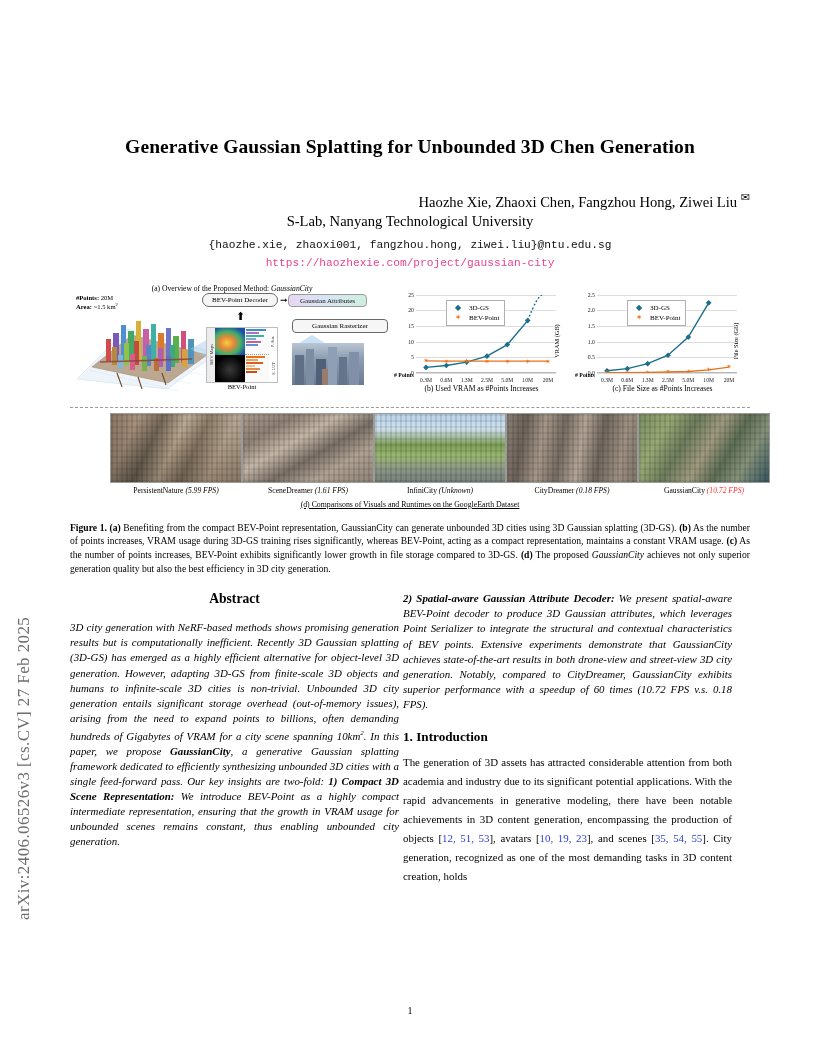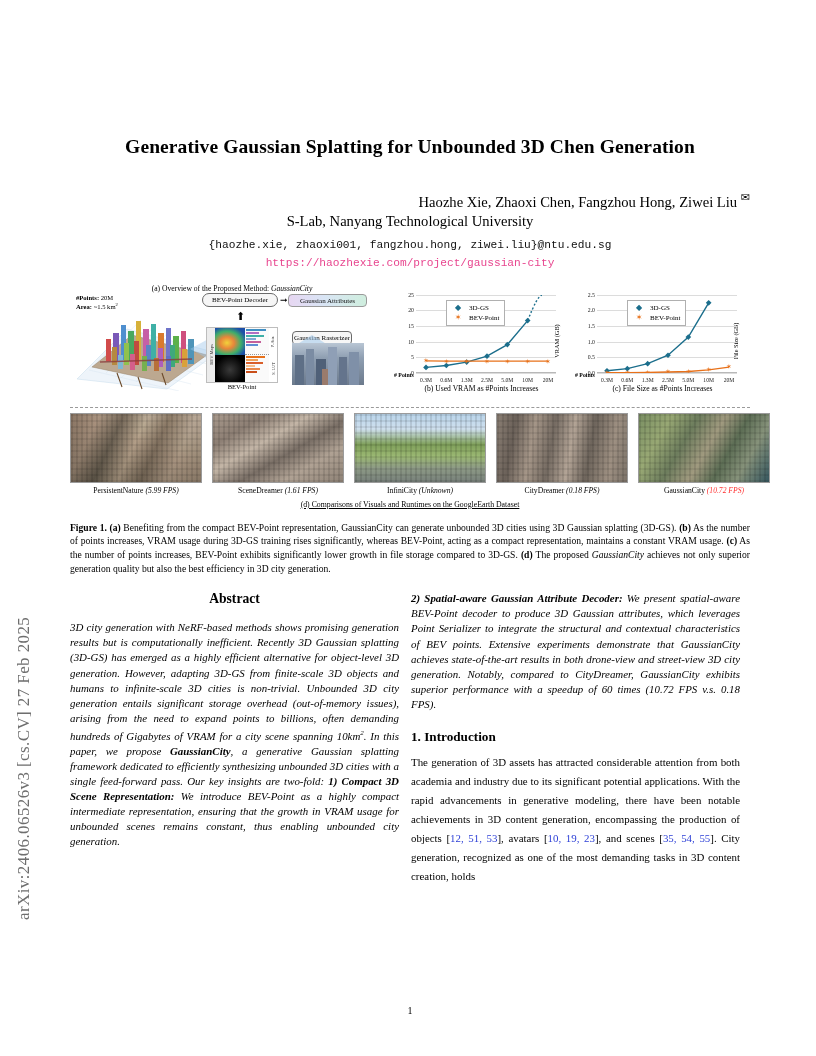--- a/index.html
+++ b/index.html
@@ -97,21 +97,21 @@
     line-height: 13px;
     height: 14px;
     white-space: nowrap;
   }
   .bev-decoder { left: 132px; top: 2px; width: 76px; border-radius: 7px; }
   .gauss-attrs {
     left: 218px; top: 3px; width: 79px; height: 13px; line-height: 13px;
     background: linear-gradient(90deg,#e7d7f2 0%,#d9e5f5 45%,#cfeede 100%);
     border: 1px solid #9a9a9a; color:#111;
   }
-  .gauss-rast { left: 222px; top: 40px; width: 60px; }
+  .gauss-rast { left: 222px; top: 28px; width: 96px; }
 
   .arrow-r {
     position: absolute; left: 210px; top: 5px;
     font-size: 9px; line-height: 9px; color:#000;
   }
   .arrow-up {
     position: absolute; left: 166px; top: 20px;
     font-size: 11px; line-height: 11px; color:#000;
   }
 
@@ -213,21 +213,21 @@
   }
   .legend-row { display:flex; align-items:center; gap:3px; white-space:nowrap; }
   .lg-mark { width: 16px; text-align:center; font-size: 8px; line-height: 8px; }
 
   
   .dashed-sep {
     margin-top: 4px;
     border-top: 1px dashed #9a9a9a;
     height: 0;
   }
-  .strip { display:flex; gap: 10px; margin-top: 5px; }
+  .strip { display:flex; gap: 0; margin-top: 5px; margin-left: 40px; }
   .thumb-wrap { width: 132px; }
   .thumb { width: 132px; height: 70px; border: 1px solid #9b9b9b; overflow:hidden; position:relative; }
   .thumb-cap {
     margin-top: 3px; font-size: 7.6px; text-align:center; white-space:nowrap;
   }
   .thumb-cap i { font-style: italic; }
   .strip-cap { margin-top: 5px; text-align:center; font-size: 7.8px; text-decoration: underline; }
 
   
   .t1 { background:
@@ -254,21 +254,21 @@
     margin-top: 12px;
     font-size: 9.6px;
     line-height: 13.6px;
     text-align: justify;
   }
   .fig-caption b { font-weight: bold; }
   .fig-caption i { font-style: italic; }
 
   
   .columns {
-    display: flex; gap: 12px;
+    display: flex; gap: 4px;
     margin-top: 16px;
   }
   .col { width: 329px; }
   .sec-head-center {
     text-align:center; font-weight:bold; font-size:13.6px;
     margin-bottom: 13px;
   }
   .abstract-p {
     font-style: italic;
     font-size: 10.9px;

